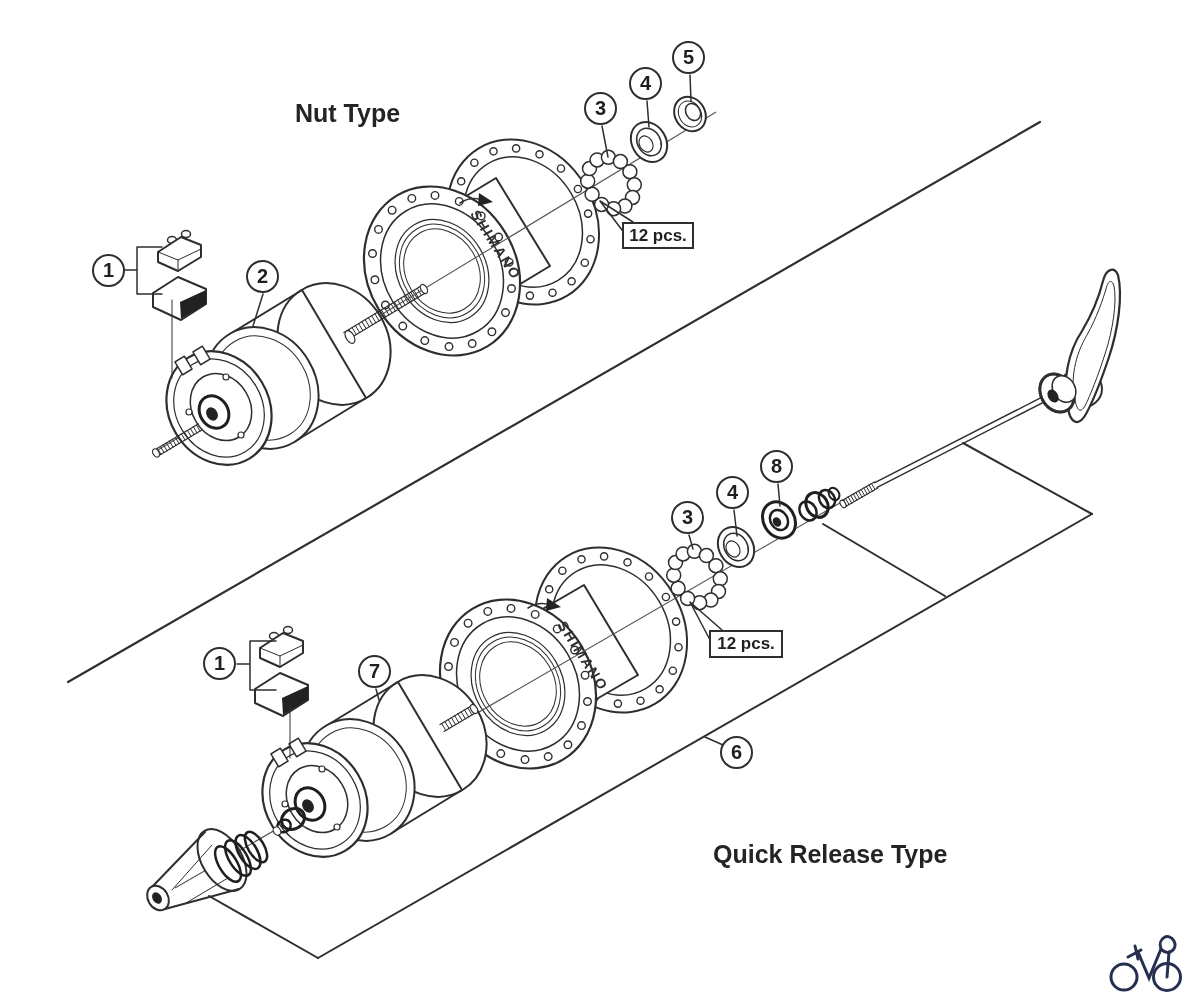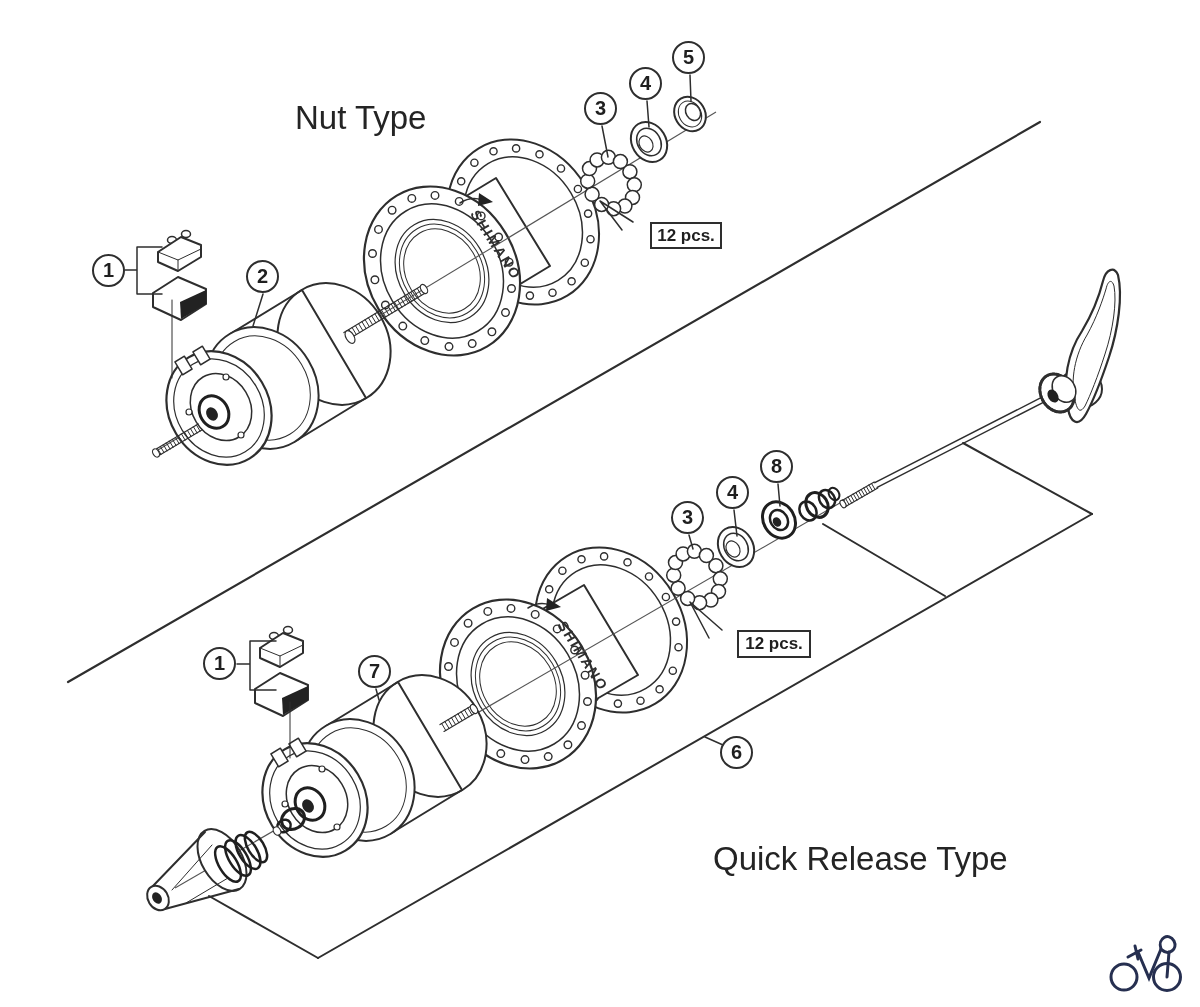--- a/index.html
+++ b/index.html
@@ -11,22 +11,22 @@
   .w1{stroke-width:1;}.w12{stroke-width:1.2;}.w15{stroke-width:1.5;}.w2{stroke-width:2;}
   .w22{stroke-width:2.2;}.w25{stroke-width:2.5;}.w3{stroke-width:3;}
   .wf{fill:#ffffff;}
   .fd{fill:#222222;stroke:none;}
   .hol{stroke:#2e2e2e;stroke-width:1.4;fill:#ffffff;}
   .tik{stroke:#2e2e2e;stroke-width:1;fill:none;}
   .co{position:absolute;width:33px;height:33px;border:2px solid #2e2e2e;border-radius:50%;
       background:#fff;display:flex;align-items:center;justify-content:center;
       font-weight:bold;font-size:20px;color:#1f1f1f;box-sizing:border-box;z-index:5;}
   .pcs{position:absolute;border:2px solid #2e2e2e;background:#fff;display:flex;align-items:center;
-      justify-content:center;font-weight:bold;font-size:17px;color:#1f1f1f;box-sizing:border-box;z-index:5;margin-left:28px;}
-  .title{position:absolute;font-weight:normal;font-size:33px;color:#242424;white-space:nowrap;z-index:4;}
+      justify-content:center;font-weight:bold;font-size:17px;color:#1f1f1f;box-sizing:border-box;z-index:5;}
+  .title{position:absolute;font-weight:bold;font-size:25px;color:#242424;white-space:nowrap;z-index:4;}
   .brand{position:absolute;font-weight:bold;font-size:14px;letter-spacing:2px;color:#2e2e2e;
       transform:rotate(57deg) skewX(-4deg);transform-origin:center;white-space:nowrap;z-index:4;}
 </style>
 </head>
 <body>
 
 <svg id="art" width="1200" height="1007" viewBox="0 0 1200 1007">
   <defs>
     <pattern id="fins" width="7" height="7" patternUnits="userSpaceOnUse" patternTransform="rotate(-31)">
       <rect width="7" height="7" fill="#ffffff"></rect>

